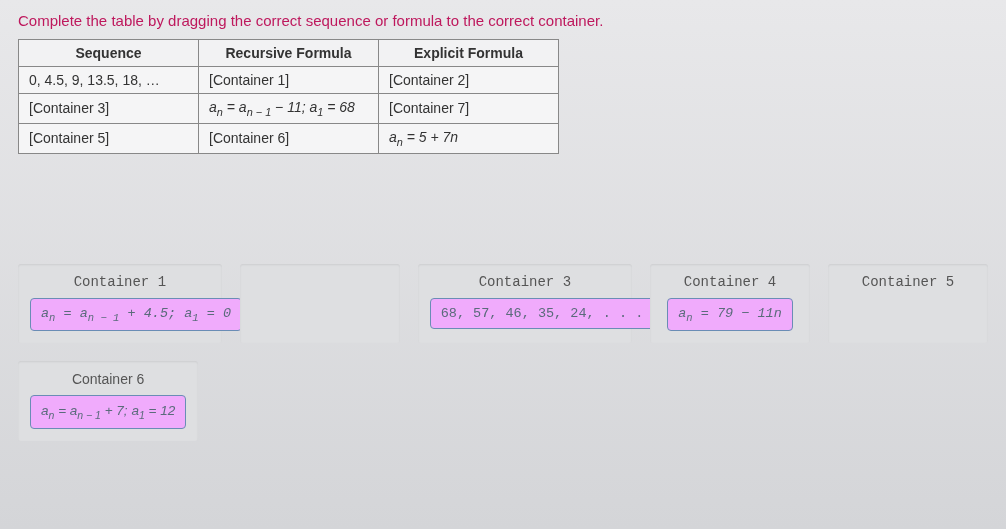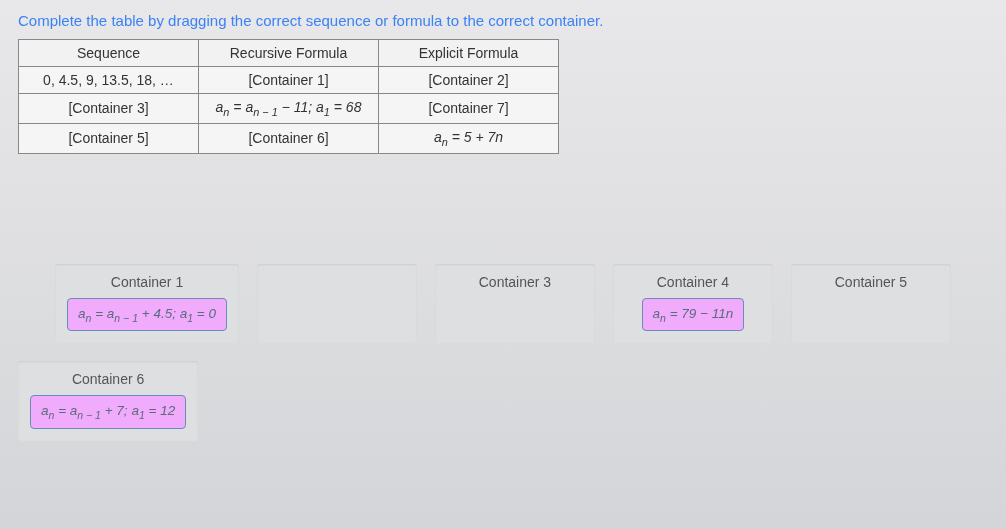--- a/index.html
+++ b/index.html
@@ -7,49 +7,50 @@
       font-family: Arial, Helvetica, sans-serif;
       background: linear-gradient(180deg, #e8e8ea 0%, #d4d5d8 100%);
       width: 1006px;
       height: 529px;
       padding: 12px 18px;
       color: #333;
       overflow: hidden;
     }
     .instruction {
       font-size: 15px;
-      color: #3b82f6;
+      color: #be185d;
       margin-bottom: 10px;
     }
     table.main {
       border-collapse: collapse;
       background: #f5f5f6;
       margin-bottom: 10px;
     }
     table.main th, table.main td {
       border: 1px solid #888;
       padding: 5px 10px;
       font-size: 14px;
       color: #333;
-      text-align: center;
+      text-align: left;
       vertical-align: middle;
       min-width: 180px;
     }
     table.main th {
       text-align: center;
-      font-weight: normal;
+      font-weight: bold;
       background: #f2f2f3;
     }
     .formula { font-style: italic; }
     .sub { vertical-align: sub; font-size: 0.78em; font-style: italic; }
     .answers-row {
       display: flex;
       gap: 18px;
       justify-content: center;
       margin-top: 110px;
+      font-family: Liberation Mono, monospace;
     }
     .answers-row2 {
       display: flex;
       justify-content: flex-start;
       margin-top: 18px;
     }
     .answer-slot {
       background: #dedfe1;
       border-radius: 3px;
       padding: 10px 12px 12px 12px;
@@ -109,20 +110,21 @@
 
 <div class="answers-row">
   <div class="answer-slot">
     <div class="slot-label">Container 1</div>
     <div class="tile"><span class="formula"><span>a</span><span class="sub">n</span> = <span>a</span><span class="sub">n − 1</span> + 4.5; <span>a</span><span class="sub">1</span> = 0</span></div>
   </div>
   <div class="answer-slot">
   </div>
   <div class="answer-slot">
     <div class="slot-label">Container 3</div>
+    <div class="tile">68, 57, 46, 35, 24, . . .</div>
   </div>
   <div class="answer-slot">
     <div class="slot-label">Container 4</div>
     <div class="tile"><span class="formula"><span>a</span><span class="sub">n</span> = 79 − 11<span>n</span></span></div>
   </div>
   <div class="answer-slot">
     <div class="slot-label">Container 5</div>
   </div>
 </div>
 

